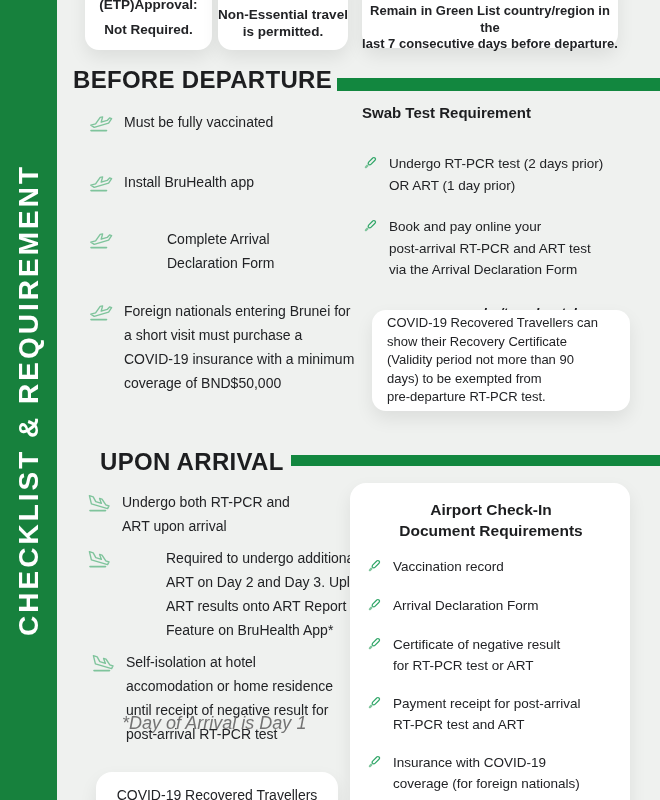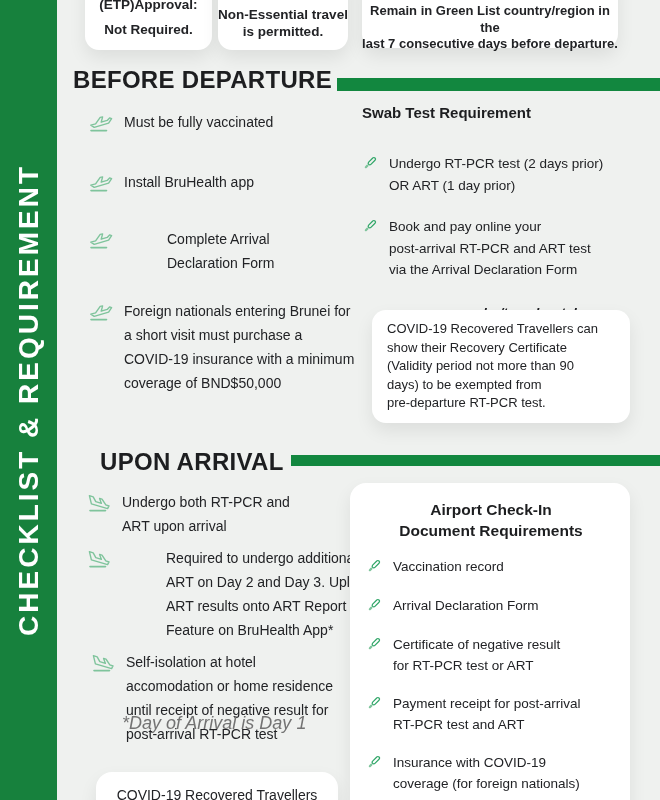--- a/index.html
+++ b/index.html
@@ -59,21 +59,21 @@
   }
   .sw-item{position:absolute;display:flex;align-items:flex-start;}
   .sw-item .ico{flex:0 0 auto;margin-top:2px;}
   .sw-text{white-space:pre-line;font-size:13.5px;line-height:21.5px;margin-left:11px;}
   .sw1{left:362px;top:153px;}
   .sw2{left:362px;top:216px;}
   .sw-link{font-style:italic;font-weight:700;}
   
   .note-card{
     left:372px;top:310px;width:258px;box-sizing:border-box;
-    padding:10px 15px;font-size:13px;line-height:18.5px;
+    padding:4px 15px;font-size:13px;line-height:18.5px;
   }
   .note-card div{white-space:pre-line;}
   
   .footnote{
     position:absolute;left:122px;top:713px;
     font-style:italic;font-size:18px;color:#737373;
   }
   
   .bottom-card{
     left:96px;top:772px;width:242px;height:70px;border-radius:16px;

